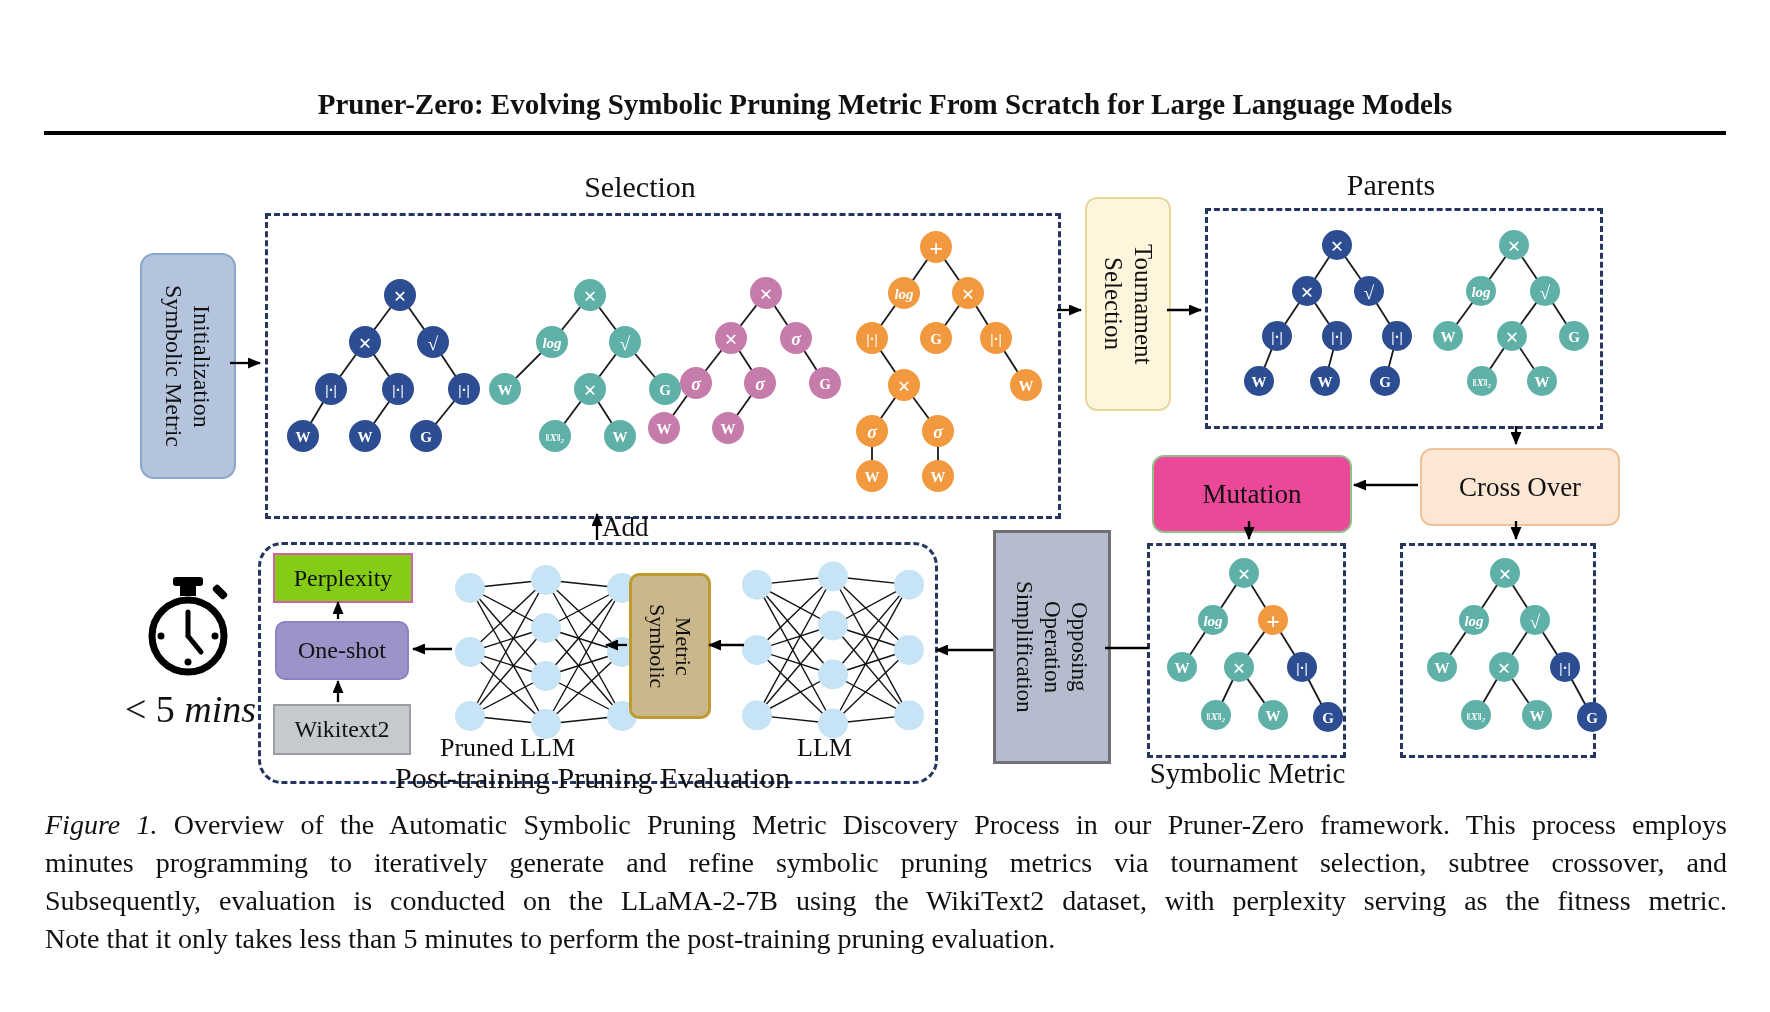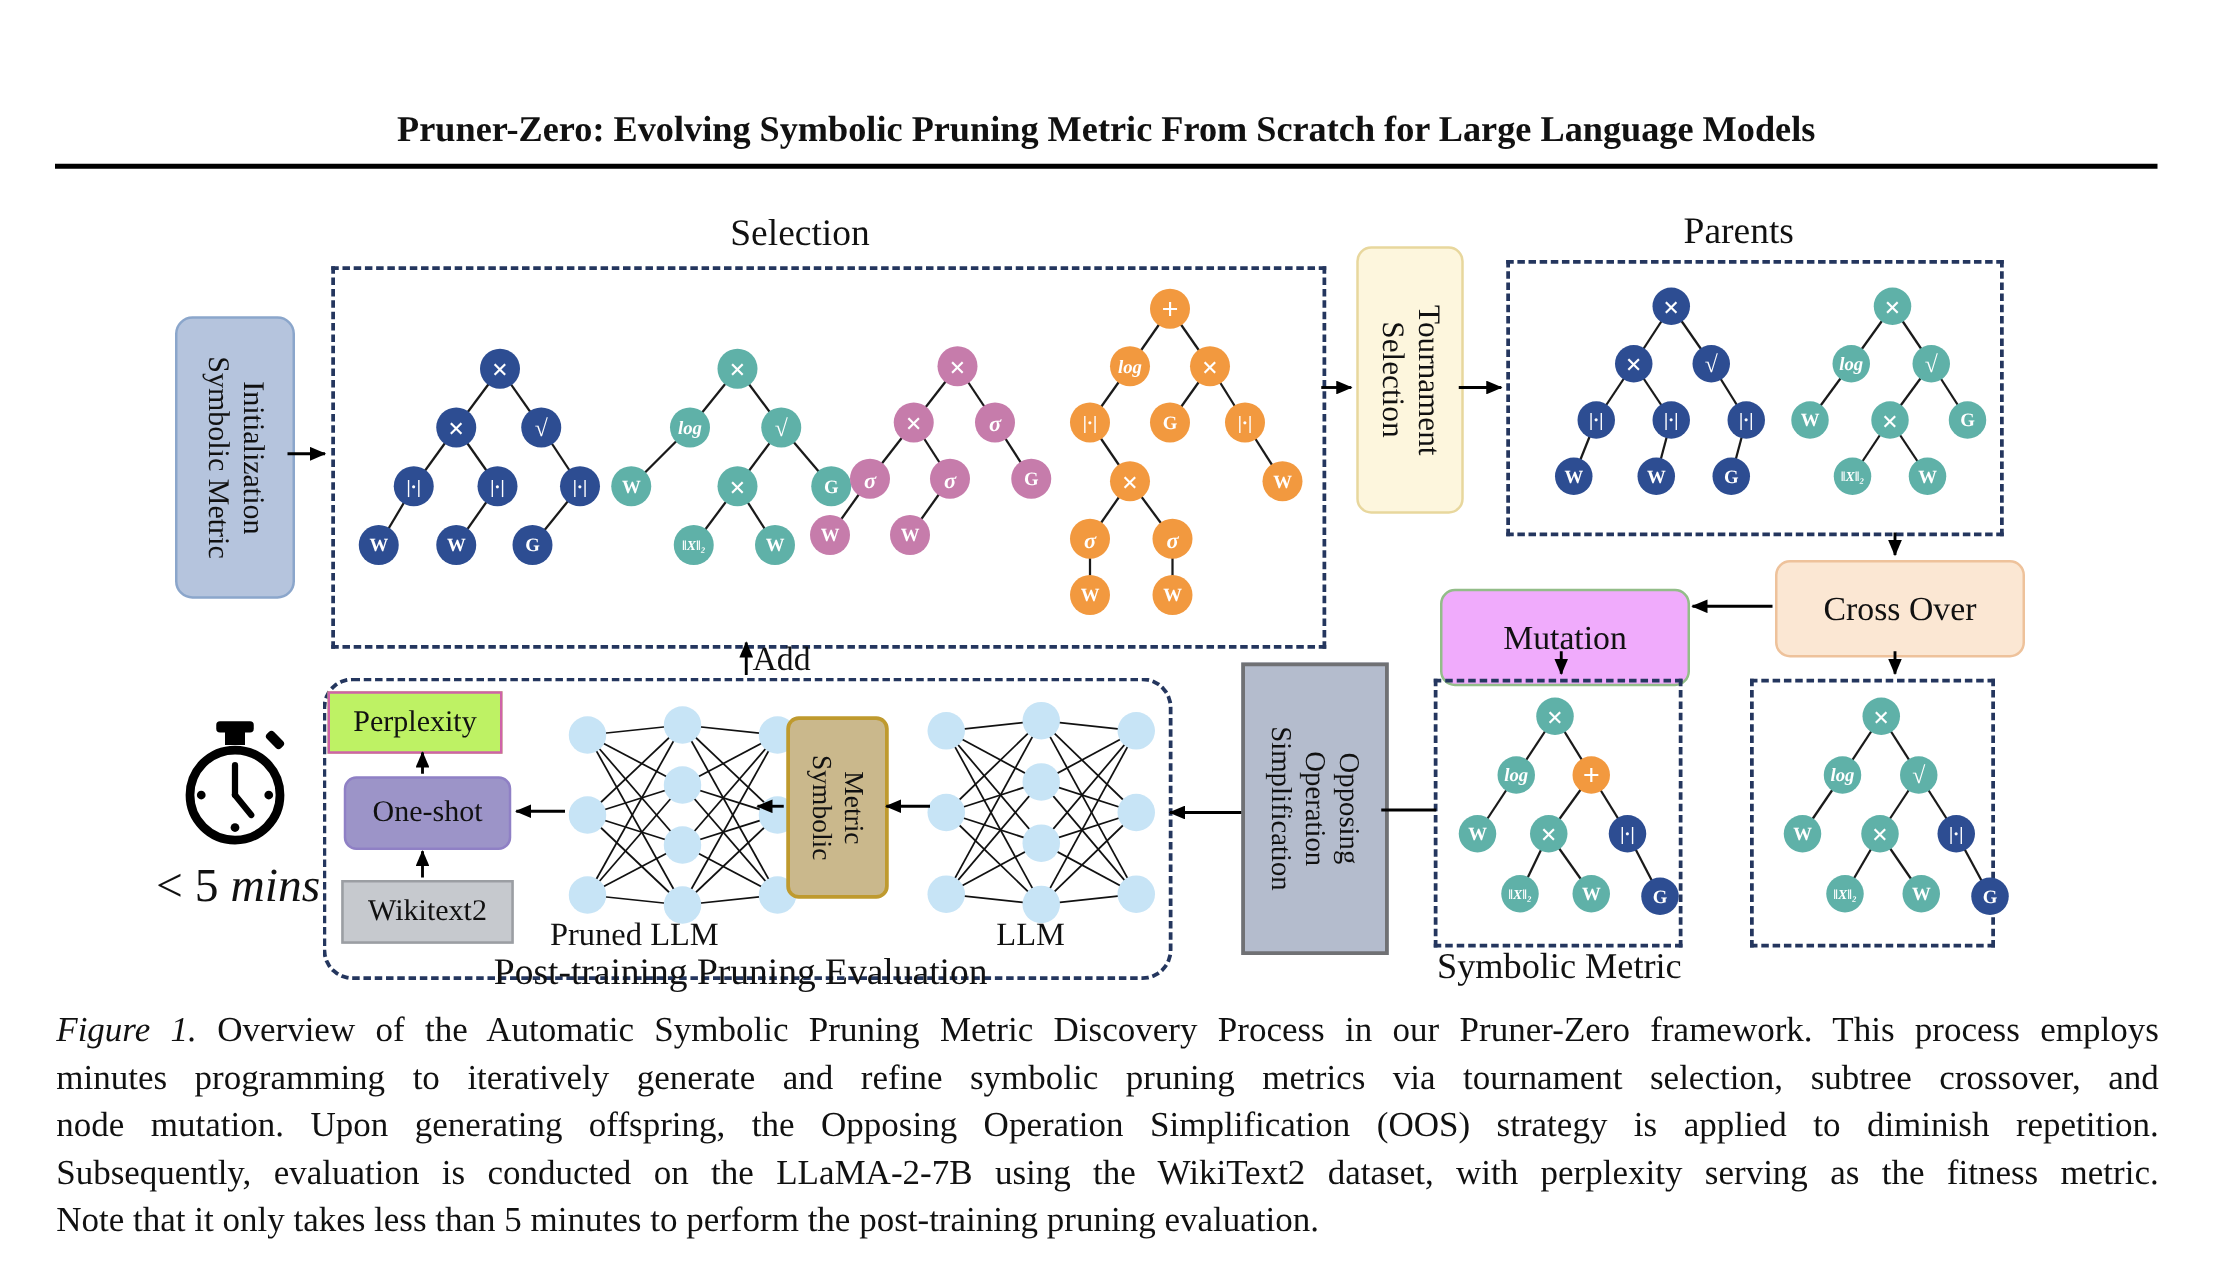--- a/index.html
+++ b/index.html
@@ -14,30 +14,30 @@
   .vtext{white-space:pre-line;text-align:center;line-height:1.18;}
   .v-lr{writing-mode:vertical-lr;text-orientation:mixed;}
   .v-rl{writing-mode:vertical-rl;text-orientation:mixed;}
   #init-box{left:140px;top:253px;width:92px;height:222px;background:#b5c4dd;border:2.5px solid #8ba6cb;border-radius:14px;font-size:24px;}
   #population-box{left:265px;top:213px;width:790px;height:300px;}
   #population-label{left:540px;top:170px;width:200px;}
   #tournament-box{left:1085px;top:197px;width:82px;height:210px;background:#fdf6dd;border:2.5px solid #e8d79d;border-radius:12px;font-size:25px;}
   #parents-box{left:1205px;top:208px;width:392px;height:215px;}
   #parents-label{left:1291px;top:168px;width:200px;}
   .small-btn{border-radius:12px;display:flex;align-items:center;justify-content:center;font-size:27px;}
-  #mutation-box{left:1152px;top:471px;width:196px;height:74px;background:#f0abfc;border:2.5px solid #93bd89;}
+  #mutation-box{left:1152px;top:455px;width:196px;height:74px;background:#ec4899;border:2.5px solid #93bd89;}
   #crossover-box{left:1420px;top:448px;width:196px;height:74px;background:#fbe7d3;border:2.5px solid #eec29b;}
   #mut-result-box{left:1147px;top:543px;width:193px;height:209px;}
   #cross-result-box{left:1400px;top:543px;width:190px;height:209px;}
   #symbolic-metric-label{left:1140px;top:757px;width:215px;font-size:29px;text-align:center;}
   #oos-box{left:993px;top:530px;width:112px;height:228px;background:#b4bccd;border:3px solid #707174;font-size:23px;}
   #eval-box{left:258px;top:542px;width:674px;height:236px;border-radius:24px;}
   #add-label{left:602px;top:512px;font-size:27px;}
   .mini-box{display:flex;align-items:center;justify-content:center;font-size:24px;}
-  #perplexity-box{left:262px;top:553px;width:136px;height:46px;background:#bef264;border:2.5px solid #cf62a9;}
+  #perplexity-box{left:273px;top:553px;width:136px;height:46px;background:#84cc16;border:2.5px solid #cf62a9;}
   #oneshot-box{left:275px;top:621px;width:130px;height:55px;background:#9c94c8;border:2.5px solid #8f80c5;border-radius:10px;}
   #wikitext-box{left:273px;top:704px;width:134px;height:47px;background:#c6c9ce;border:2.5px solid #9b9ea3;}
   #pruned-net{left:446px;top:556px;}
   #llm-net{left:733px;top:552px;}
   #pruned-label{left:420px;top:733px;width:175px;text-align:center;font-size:26px;}
   #llm-label{left:762px;top:733px;width:125px;text-align:center;font-size:26px;}
   #metric-gold-box{left:629px;top:573px;width:76px;height:140px;background:#cab88c;border:3px solid #bf9a2e;border-radius:10px;font-size:22px;}
   #posttrain-label{left:330px;top:761px;width:460px;text-align:right;font-size:30px;}
   #stopwatch{left:140px;top:572px;}
   #time-label{left:118px;top:687px;width:145px;text-align:center;font-size:38px;}
@@ -443,18 +443,17 @@
       <line x1="452" y1="649" x2="413" y2="649" marker-end="url(#ah)"></line>
       <line x1="338" y1="702" x2="338" y2="681" marker-end="url(#ah)"></line>
       <line x1="338" y1="619" x2="338" y2="602" marker-end="url(#ah)"></line>
       <line x1="597" y1="540" x2="597" y2="514" marker-end="url(#ah)"></line>
     </g>
   </svg>
 
   <div class="abs" id="caption">
     <div class="cap-line"><span class="fig-label">Figure 1.</span> <span>Overview of the Automatic Symbolic Pruning Metric Discovery Process in our Pruner-Zero framework. This process employs</span></div>
     <div class="cap-line">minutes programming to iteratively generate and refine symbolic pruning metrics via tournament selection, subtree crossover, and</div>
-    <div class="cap-line">node mutation.  Upon generating offspring, the Opposing Operation Simplification (OOS) strategy is applied to diminish repetition.</div>
     <div class="cap-line">Subsequently, evaluation is conducted on the LLaMA-2-7B using the WikiText2 dataset, with perplexity serving as the fitness metric.</div>
     <div class="cap-line last">Note that it only takes less than 5 minutes to perform the post-training pruning evaluation.</div>
   </div>
 
 </div>
 
 </body></html>

